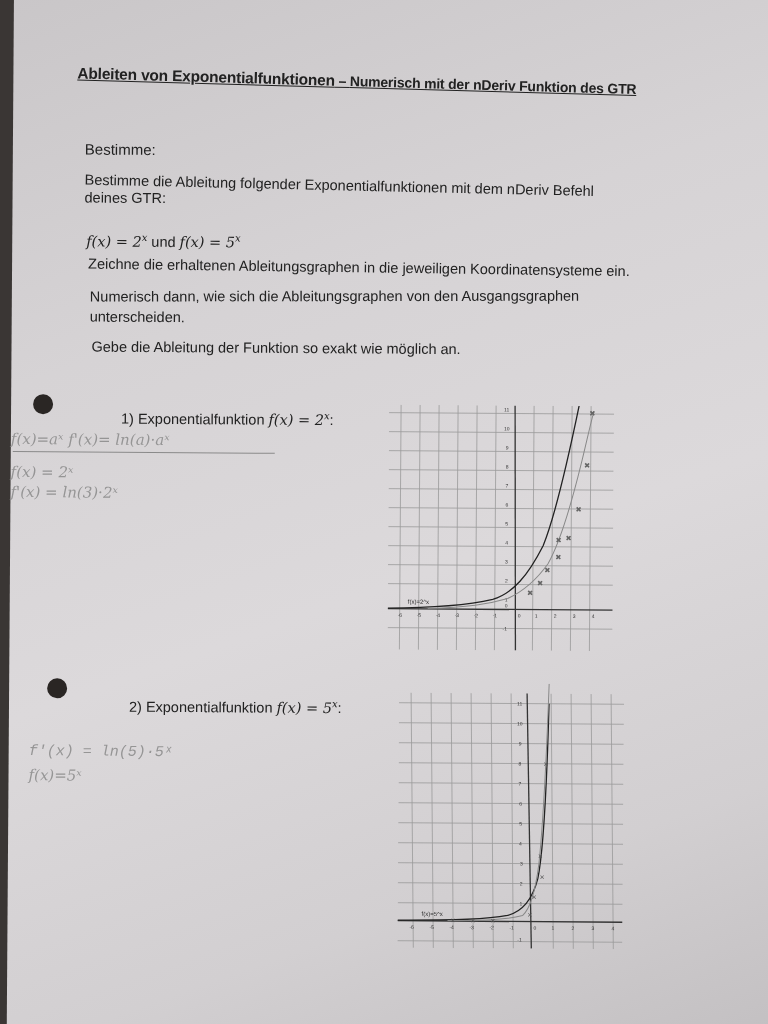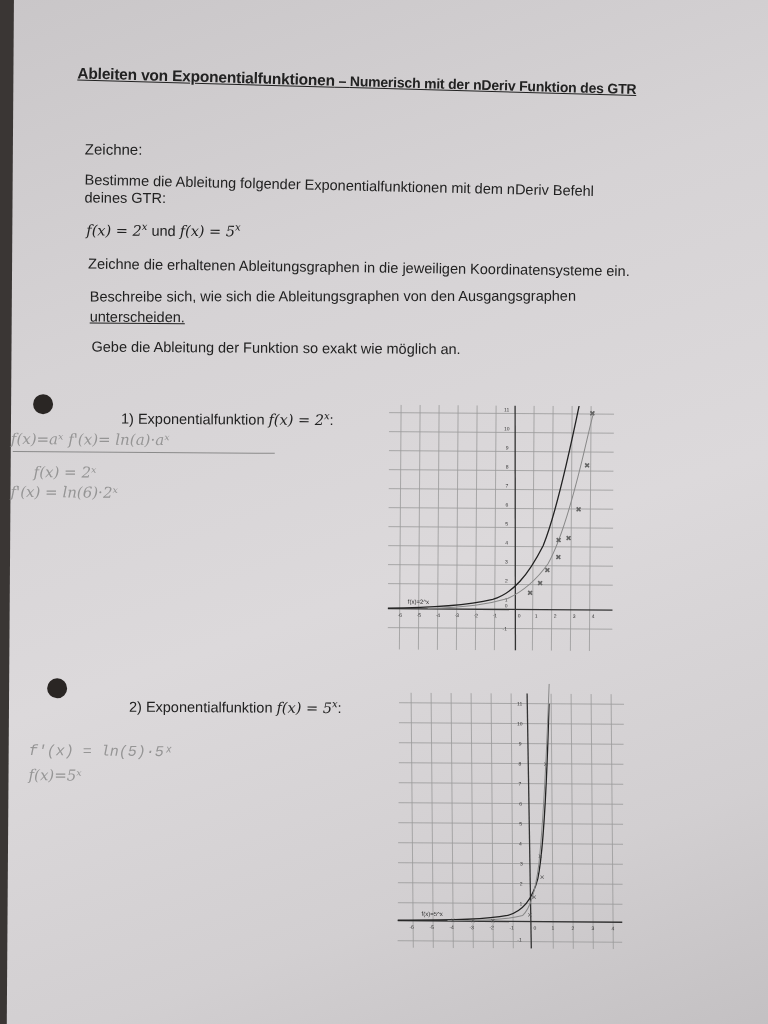--- a/index.html
+++ b/index.html
@@ -41,45 +41,45 @@
   </style>
 </head>
 <body>
 
 <div class="page">
 
   <div class="title">
     <span>Ableiten von Exponentialfunktionen</span><span class="part2"> – </span><span class="part2">Numerisch mit der nDeriv Funktion des GTR</span>
   </div>
 
-  <div class="txt" style="left:72px; top:150px; font-size:15px;">Zeichne:</div>
+  <div class="txt" style="left:72px; top:150px; font-size:15px;">Bestimme:</div>
 
   <div class="txt" style="left:72px; top:181px; transform:rotate(0.9deg); transform-origin:left;">Bestimme die Ableitung folgender Exponentialfunktionen mit dem nDeriv Befehl</div>
   <div class="txt" style="left:72px; top:199px;text-align:center;">deines GTR:</div>
 
-  <div class="txt" style="left:74px; top:230px;">
+  <div class="txt" style="left:74px; top:241px;">
     <span class="math">f(x) = 2</span><sup class="math" style="font-size:10px;">x</sup><span> und </span><span class="math">f(x) = 5</span><sup class="math" style="font-size:10px;">x</sup>
   </div>
 
   <div class="txt" style="left:76px; top:265px; transform:rotate(0.4deg); transform-origin:left;">Zeichne die erhaltenen Ableitungsgraphen in die jeweiligen Koordinatensysteme ein.</div>
 
-  <div class="txt" style="left:78px; top:298px; transform:rotate(-0.5deg); transform-origin:left;">Beschreibe sich, wie sich die Ableitungsgraphen von den Ausgangsgraphen</div>
-  <div class="txt" style="left:78px; top:318px;text-decoration:underline;">unterscheiden.</div>
+  <div class="txt" style="left:78px; top:298px; transform:rotate(-0.5deg); transform-origin:left;">Numerisch dann, wie sich die Ableitungsgraphen von den Ausgangsgraphen</div>
+  <div class="txt" style="left:78px; top:318px;">unterscheiden.</div>
 
   <div class="txt" style="left:80px; top:348px;">Gebe die Ableitung der Funktion so exakt wie möglich an.</div>
 
   <div class="hole" style="left:22px; top:404px;"></div>
   <div class="txt" style="left:110px; top:418px;">
     <span>1)  Exponentialfunktion </span><span class="math">f(x) = 2</span><sup class="math" style="font-size:10px;">x</sup><span>:</span>
   </div>
 
   <div class="hand" style="left:0px; top:440px;">f(x)=aˣ   f'(x)= ln(a)·aˣ</div>
   <div class="rule" style="left:2px; top:461px; width:262px;"></div>
-  <div class="hand" style="left:0px; top:473px;margin-left:23px;">f(x) = 2ˣ</div>
-  <div class="hand" style="left:0px; top:493px;">f'(x) = ln(6)·2ˣ</div>
+  <div class="hand" style="left:0px; top:473px;">f(x) = 2ˣ</div>
+  <div class="hand" style="left:0px; top:493px;">f'(x) = ln(3)·2ˣ</div>
 
   <div class="graph" style="left:378px; top:412px;">
     <svg width="225" height="245" viewBox="0 0 225 245">
       <g stroke="#9a9a9a" stroke-width="0.8" fill="none">
         <line x1="0" y1="8" x2="225" y2="8"></line>
         <line x1="0" y1="27" x2="225" y2="27"></line>
         <line x1="0" y1="46" x2="225" y2="46"></line>
         <line x1="0" y1="65" x2="225" y2="65"></line>
         <line x1="0" y1="84" x2="225" y2="84"></line>
         <line x1="0" y1="103" x2="225" y2="103"></line>

